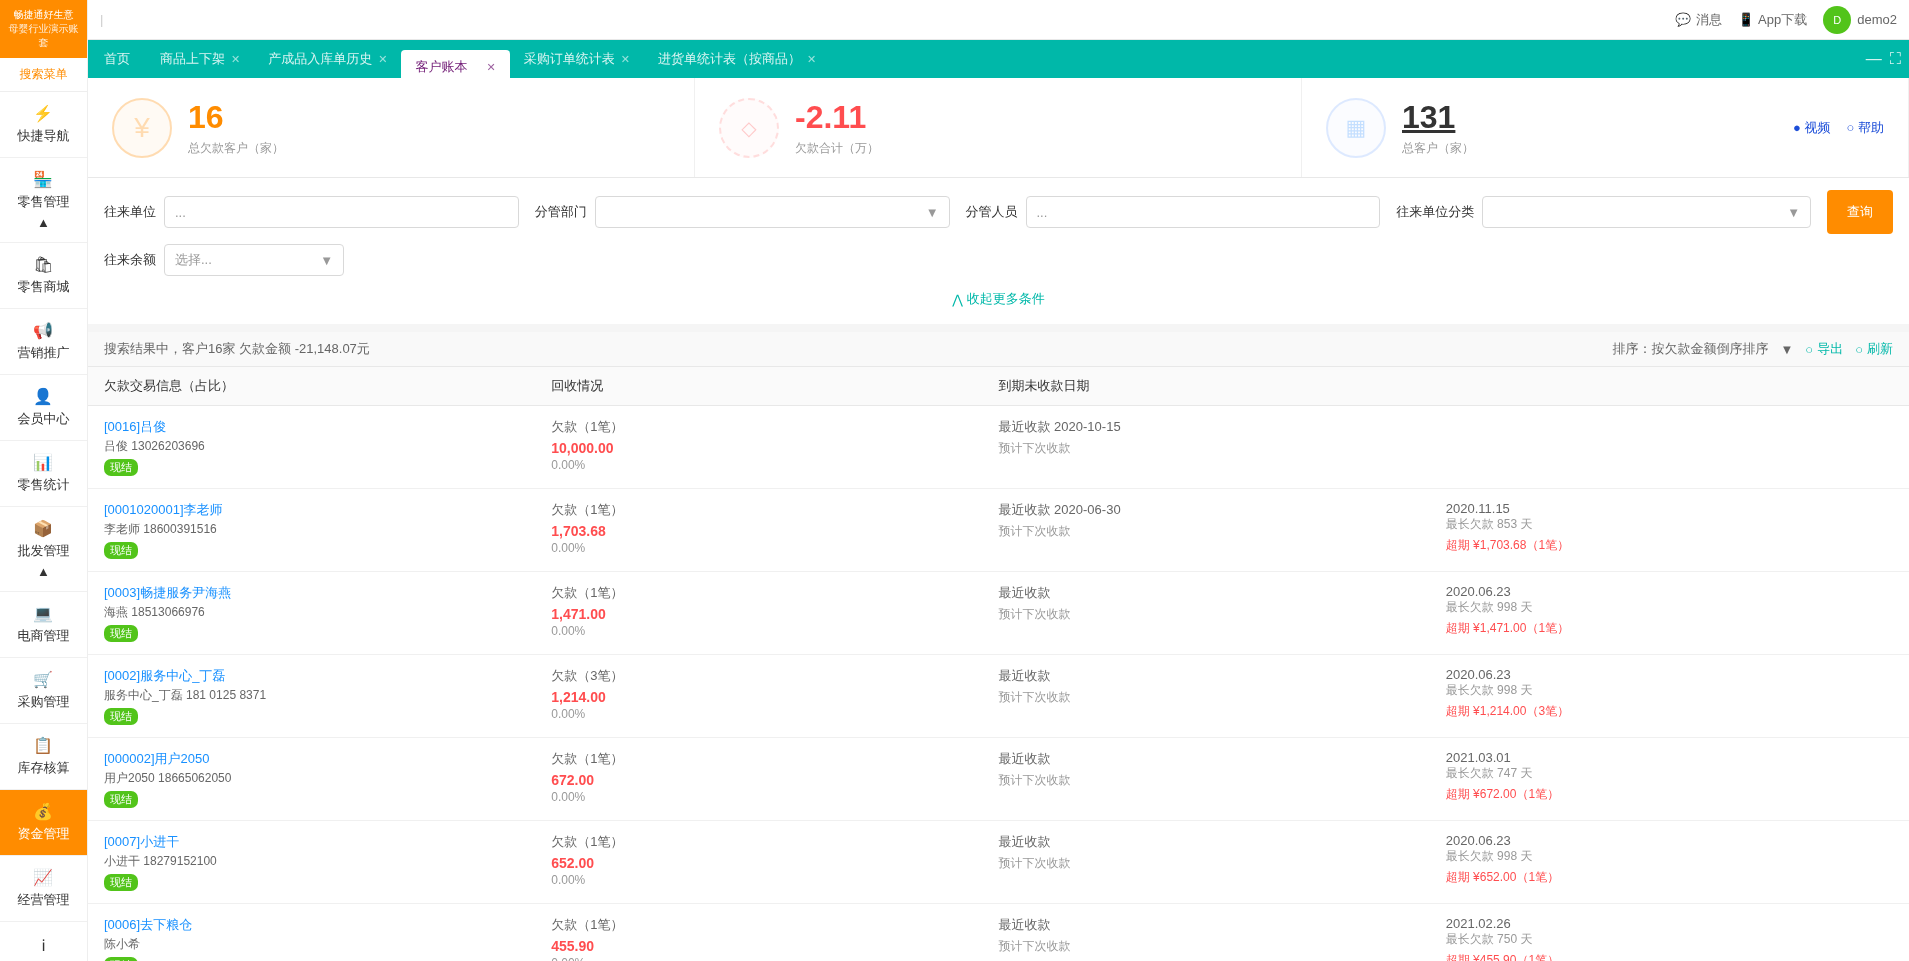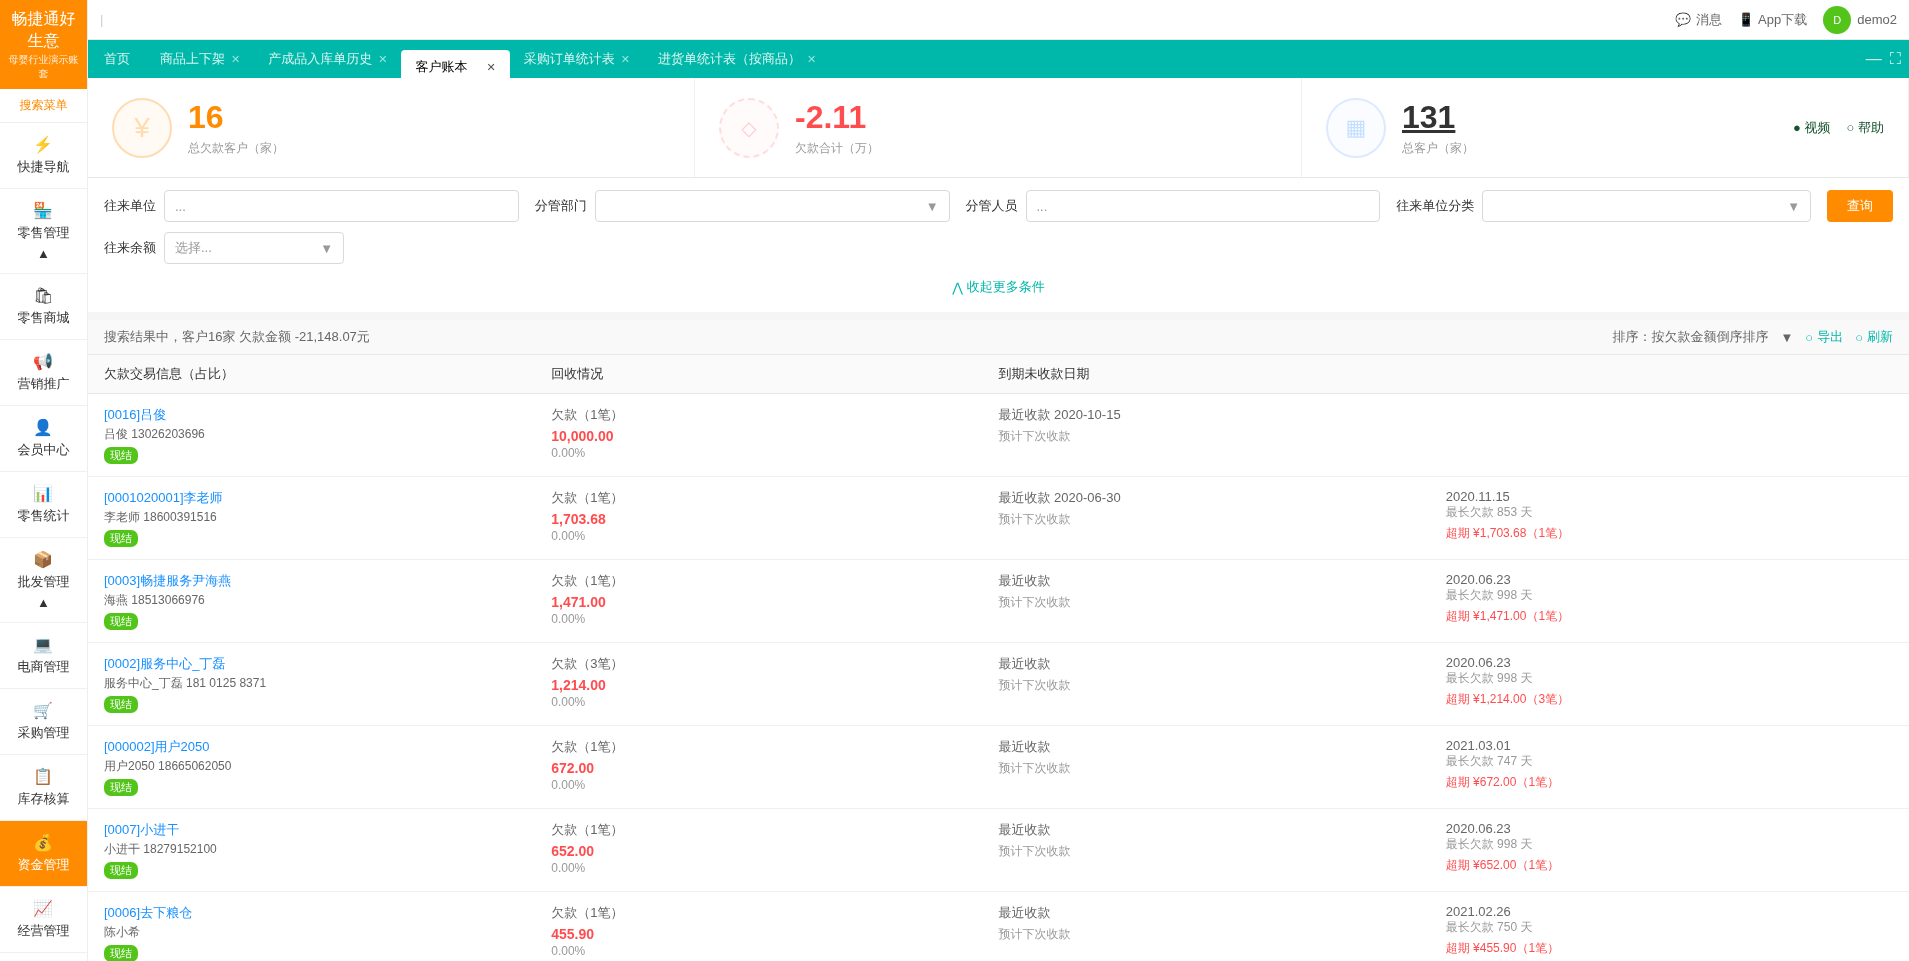--- a/index.html
+++ b/index.html
@@ -1,71 +1,71 @@
 <!DOCTYPE html>
 <html><head>
   <meta charset="utf-8">
   <style>
     * { box-sizing: border-box; margin: 0; padding: 0; font-family: 'Microsoft YaHei', Arial, sans-serif; font-size: 13px; }
     body { background: #f5f5f5; display: flex; height: 961px; overflow: hidden; }
 
     
     .sidebar { width: 88px; background: #fff; display: flex; flex-direction: column; border-right: 1px solid #eee; flex-shrink: 0; }
     .sidebar-logo { background: #ff8c00; color: #fff; padding: 8px 4px; text-align: center; font-size: 12px; line-height: 1.4; }
-    .sidebar-logo .logo-text { font-size: 16px; }
+    .sidebar-logo .logo-text { font-size: 10px; }
     .sidebar-search { padding: 8px 4px; color: #ff8c00; font-size: 12px; text-align: center; border-bottom: 1px solid #eee; cursor: pointer; }
     .sidebar-nav-item { padding: 12px 4px; text-align: center; color: #333; font-size: 12px; cursor: pointer; display: flex; flex-direction: column; align-items: center; gap: 4px; border-bottom: 1px solid #f0f0f0; }
     .sidebar-nav-item.active { background: #ff8c00; color: #fff; }
     .sidebar-nav-item .nav-icon { font-size: 16px; }
 
     
     .main { flex: 1; display: flex; flex-direction: column; overflow: hidden; }
 
     
     .topbar { background: #fff; height: 40px; display: flex; align-items: center; justify-content: space-between; padding: 0 12px; border-bottom: 1px solid #e8e8e8; flex-shrink: 0; }
     .topbar-left { display: flex; align-items: center; gap: 6px; font-size: 12px; color: #666; }
     .topbar-right { display: flex; align-items: center; gap: 16px; font-size: 12px; color: #666; }
     .topbar-right .msg { display: flex; align-items: center; gap: 4px; cursor: pointer; }
     .topbar-right .app { display: flex; align-items: center; gap: 4px; cursor: pointer; }
     .topbar-right .user { display: flex; align-items: center; gap: 6px; cursor: pointer; }
     .avatar { width: 28px; height: 28px; border-radius: 50%; background: #52c41a; display: flex; align-items: center; justify-content: center; color: #fff; font-size: 11px; }
 
     
     .tabbar { background: #00b8a9; display: flex; align-items: center; height: 38px; flex-shrink: 0; overflow: hidden; }
     .tab { padding: 0 14px; height: 38px; display: flex; align-items: center; gap: 6px; cursor: pointer; color: rgba(255,255,255,0.85); font-size: 13px; white-space: nowrap; }
-    .tab.active { background: #fff; color: #000000; border-radius: 4px 4px 0 0; margin-top: 16px; height: 34px; gap: 19px; }
+    .tab.active { background: #fff; color: #701a75; border-radius: 4px 4px 0 0; margin-top: 16px; height: 34px; gap: 19px; }
     .tab .close-btn { font-size: 11px; opacity: 0.7; }
     .tab.home { padding: 0 16px; }
     .tabbar-actions { margin-left: auto; display: flex; align-items: center; gap: 8px; padding-right: 8px; }
     .tabbar-action-btn { color: rgba(255,255,255,0.85); cursor: pointer; font-size: 16px; }
 
     
     .stats-row { background: #fff; display: flex; border-bottom: 1px solid #e8e8e8; height: 100px; flex-shrink: 0; margin-bottom: 0; }
     .stat-card { flex: 1; display: flex; align-items: center; padding: 16px 24px; border-right: 1px solid #f0f0f0; gap: 16px; }
     .stat-icon { width: 60px; height: 60px; border-radius: 50%; display: flex; align-items: center; justify-content: center; font-size: 28px; opacity: 0.3; }
     .stat-icon.orange { background: rgba(255,140,0,0.15); color: #ff8c00; border: 2px solid #ff8c00; }
     .stat-icon.pink { background: rgba(255,100,100,0.1); color: #ff4d4f; border: 2px dashed #ff9090; }
     .stat-icon.blue { background: rgba(100,150,255,0.1); color: #4096ff; border: 2px solid #90b8ff; }
     .stat-info { display: flex; flex-direction: column; gap: 4px; }
     .stat-value { font-size: 32px; font-weight: bold; }
     .stat-value.red { color: #ff4d4f; }
     .stat-value.orange { color: #ff8c00; }
     .stat-value.dark { color: #333; text-decoration: underline; }
     .stat-label { font-size: 12px; color: #999; }
-    .stat-card-right { margin-left: auto; display: flex; align-items: center; gap: 16px; font-size: 12px; color: #14532d; cursor: pointer; }
+    .stat-card-right { margin-left: auto; display: flex; align-items: center; gap: 16px; font-size: 12px; color: #1d4ed8; cursor: pointer; }
 
     
     .filter-area { background: #fff; padding: 12px 16px; margin-bottom: 8px; }
     .filter-row { display: flex; align-items: center; gap: 16px; margin-bottom: 10px; }
     .filter-item { display: flex; align-items: center; gap: 8px; flex: 1; }
     .filter-label { color: #333; font-size: 13px; white-space: nowrap; }
     .filter-input { flex: 1; border: 1px solid #d9d9d9; border-radius: 4px; padding: 6px 10px; font-size: 13px; height: 32px; display: flex; align-items: center; justify-content: space-between; cursor: pointer; color: #999; }
     .filter-select { flex: 1; border: 1px solid #d9d9d9; border-radius: 4px; padding: 6px 10px; font-size: 13px; height: 32px; display: flex; align-items: center; justify-content: space-between; cursor: pointer; background: #fff; }
     .filter-select .chevron { color: #999; }
-    .filter-btn-query { background: #ff8c00; color: #fff; border: none; border-radius: 4px; padding: 6px 20px; font-size: 13px; cursor: pointer; height: 32px; }
+    .filter-btn-query { background: #ff8c00; color: #fff; border: none; border-radius: 4px; padding: 6px 20px; font-size: 13px; cursor: pointer; height: 44px; }
     .collapse-row { display: flex; justify-content: center; padding: 4px 0; }
     .collapse-btn { color: #00b8a9; font-size: 12px; cursor: pointer; display: flex; align-items: center; gap: 4px; }
 
     
     .result-bar { background: #f9f9f9; padding: 8px 16px; display: flex; align-items: center; justify-content: space-between; border-bottom: 1px solid #e8e8e8; font-size: 12px; color: #666; }
     .result-bar .sort-area { display: flex; align-items: center; gap: 12px; }
     .result-bar .action-btns { display: flex; align-items: center; gap: 12px; }
     .result-bar .export-btn { color: #00b8a9; cursor: pointer; display: flex; align-items: center; gap: 4px; }
     .result-bar .refresh-btn { color: #00b8a9; cursor: pointer; display: flex; align-items: center; gap: 4px; }
 

